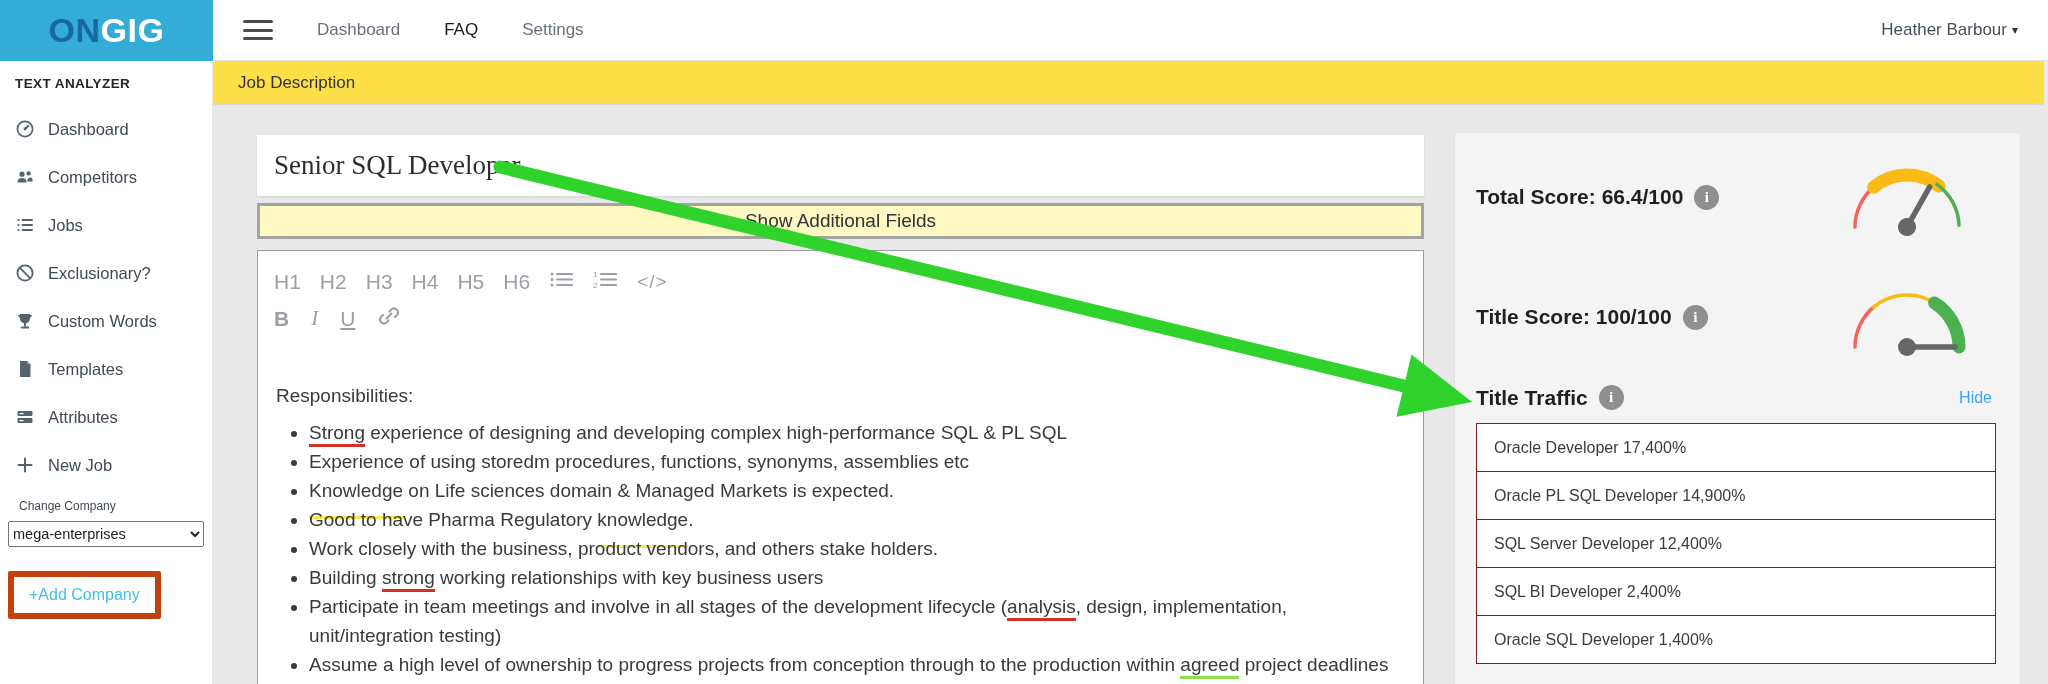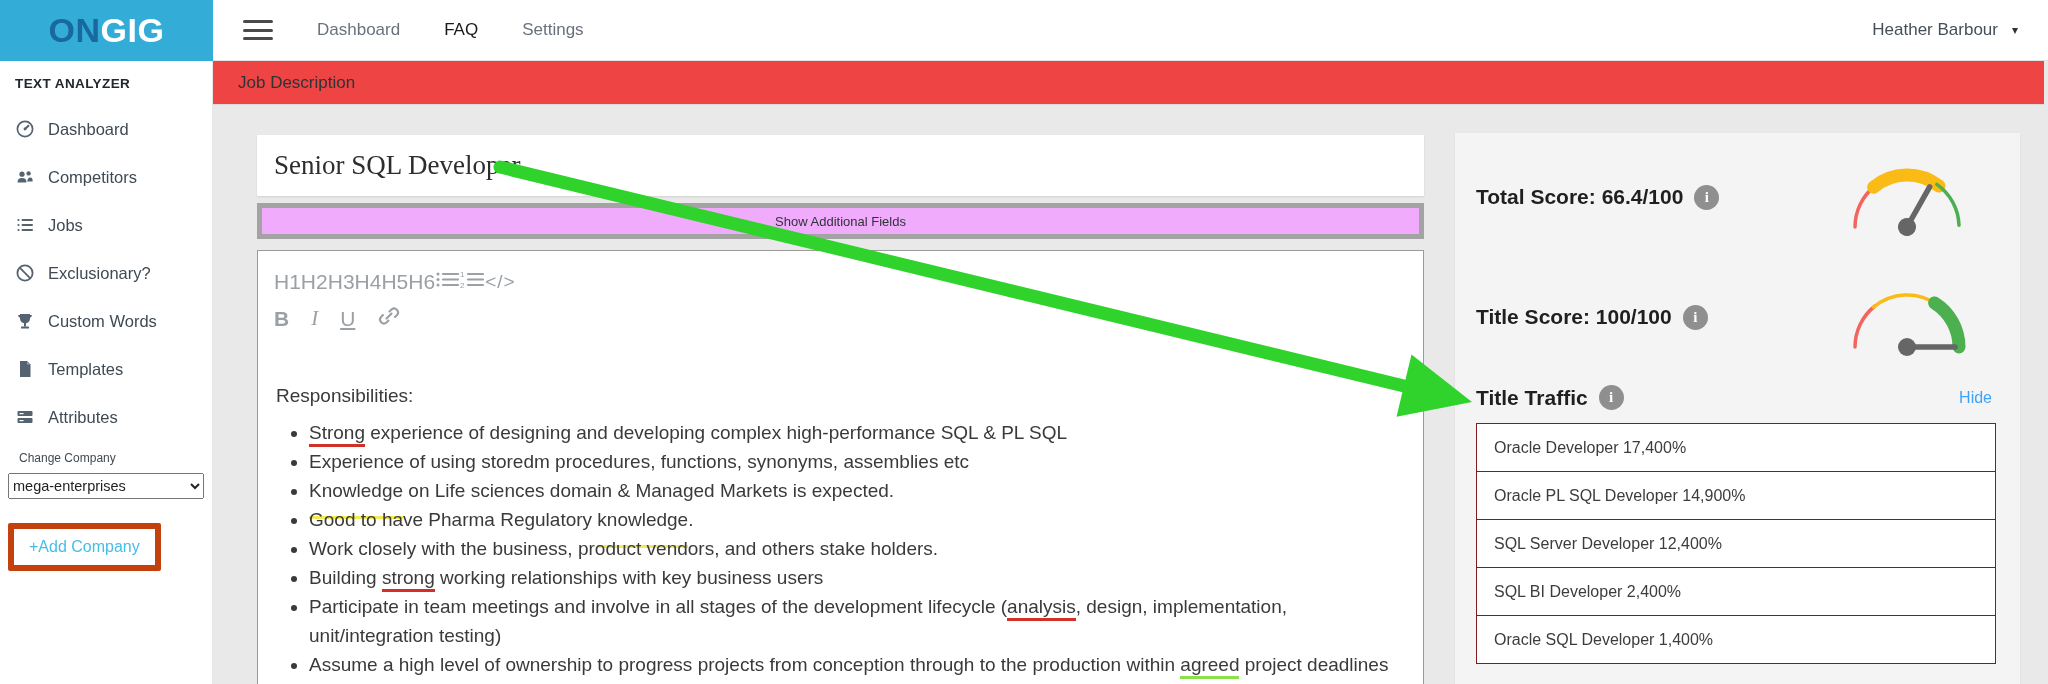--- a/index.html
+++ b/index.html
@@ -11,45 +11,45 @@
   
   .logo-box{position:absolute;left:0;top:0;width:213px;height:61px;background:#33add8;
     display:flex;align-items:center;justify-content:center;font-weight:800;font-size:34px;letter-spacing:.5px;}
   .logo-on{color:#17699e}.logo-gig{color:#ffffff}
   .topnav{position:absolute;left:213px;top:0;right:0;height:61px;background:#fff;
     border-bottom:1px solid #e3e3e3;display:flex;align-items:center;padding:0 30px;box-sizing:border-box;}
   .hamburger{width:30px;height:20px;display:flex;flex-direction:column;justify-content:space-between;cursor:pointer;margin-right:44px;}
   .hamburger span{display:block;height:3px;background:#4a4a4a;border-radius:2px;}
   .nav-link{font-size:17px;color:#69727c;margin-right:44px;cursor:pointer;text-decoration:none;}
   .nav-link.active{color:#17191c;}
-  .user-menu{margin-left:auto;font-size:17px;color:#454f59;cursor:pointer;display:flex;align-items:center;gap:14px;}
+  .user-menu{margin-left:auto;font-size:17px;color:#454f59;cursor:pointer;display:flex;align-items:center;gap:5px;}
   .caret{font-size:12px;color:#333;}
-  .breadcrumb-bar{position:absolute;left:213px;top:61px;right:4px;height:43px;background:#ef4444;
+  .breadcrumb-bar{position:absolute;left:213px;top:61px;right:4px;height:43px;background:#fde047;
     border-bottom:1px solid #dadada;display:flex;align-items:center;padding-left:25px;font-size:17px;color:#2f3337;}
   
   .sidebar{position:absolute;left:0;top:61px;width:213px;bottom:0;background:#fff;
     border-right:1px solid #e6e6e6;padding-top:15px;box-sizing:border-box;}
   .side-title{padding-left:15px;font-size:13.5px;font-weight:700;color:#22272c;letter-spacing:.4px;margin-bottom:14px;}
   .side-item{display:flex;align-items:center;gap:13px;padding:0 15px;height:48px;font-size:16.5px;color:#3f4a54;cursor:pointer;}
   .side-item svg{width:20px;height:20px;flex:none;}
   .side-icon{display:flex;align-items:center;}
   .change-company{padding:0 19px;margin-top:10px;font-size:12px;color:#3f4a54;}
   .company-select{margin:8px 0 0 8px;width:196px;height:26px;font-size:14.5px;font-family:"Liberation Sans",sans-serif;color:#222;}
   .add-company{margin:24px 0 0 8px;display:inline-block;border:6px solid #c2410c;color:#45bde8;background:#fff;
     font-size:16px;padding:9px 15px;border-radius:2px;cursor:pointer;font-family:"Liberation Sans",sans-serif;}
   
   .title-card{position:absolute;left:257px;top:135px;width:1167px;height:61px;background:#fff;
     box-shadow:0 1px 2px rgba(0,0,0,.10);display:flex;align-items:center;padding-left:17px;box-sizing:border-box;
     font-family:"Liberation Serif","DejaVu Serif",serif;font-size:27px;color:#2d2d2d;}
-  .show-fields{position:absolute;left:257px;top:203px;width:1167px;height:36px;background:#f0abfc;
-    border:5px solid #a3a3a3;display:flex;align-items:center;justify-content:center;
-    font-size:13px;color:#2f3337;box-sizing:border-box;cursor:pointer;}
+  .show-fields{position:absolute;left:257px;top:203px;width:1167px;height:36px;background:#fef9c3;
+    border:3px solid #a3a3a3;display:flex;align-items:center;justify-content:center;
+    font-size:19px;color:#2f3337;box-sizing:border-box;cursor:pointer;}
   .editor-card{position:absolute;left:257px;top:250px;width:1167px;height:480px;background:#fff;
     border:1px solid #9b9b9b;box-sizing:border-box;padding:18px 16px 0 16px;}
-  .tb-row{display:flex;align-items:center;color:#9aa0a6;}
+  .tb-row{display:flex;align-items:center;gap:19px;color:#9aa0a6;}
   .tb-row1{font-size:21px;}
   .tb-row2{margin-top:13px;font-size:21px;gap:22px;}
   .tb-btn{cursor:pointer;line-height:1;}
   .tb-bold{font-weight:700;}
   .tb-italic{font-style:italic;font-family:"Liberation Serif",serif;}
   .tb-underline{text-decoration:underline;}
   .tb-code{font-size:19px;letter-spacing:1px;}
   .tb-row svg{stroke:#9aa0a6;}
   .doc{margin-top:50px;padding-left:2px;font-size:19px;color:#3a3a3a;line-height:29px;}
   .doc ul{margin:8px 0 0;padding-left:33px;}
@@ -179,20 +179,29 @@
       <svg viewBox="0 0 20 20" fill="#54636f">
           <rect x="2.5" y="4" width="15" height="5" rx="1"></rect>
           <rect x="2.5" y="11" width="15" height="5" rx="1"></rect>
           <rect x="4.5" y="6" width="4" height="1.2" fill="#fff"></rect>
           <rect x="4.5" y="13" width="4" height="1.2" fill="#fff"></rect>
         </svg>
     </span>
     <span>Attributes</span>
   </div>
 
+  <div class="side-item">
+    <span class="side-icon">
+      <svg viewBox="0 0 20 20" fill="none" stroke="#54636f" stroke-width="2" stroke-linecap="round">
+          <path d="M10 3.5 V16.5"></path>
+          <path d="M3.5 10 H16.5"></path>
+        </svg>
+    </span>
+    <span>New Job</span>
+  </div>
 
   <div class="change-company">Change Company</div>
   <select class="company-select">
     <option>mega-enterprises</option>
   </select>
   <br>
   <button class="add-company">+Add Company</button>
 </div>
 
 <div class="title-card">

